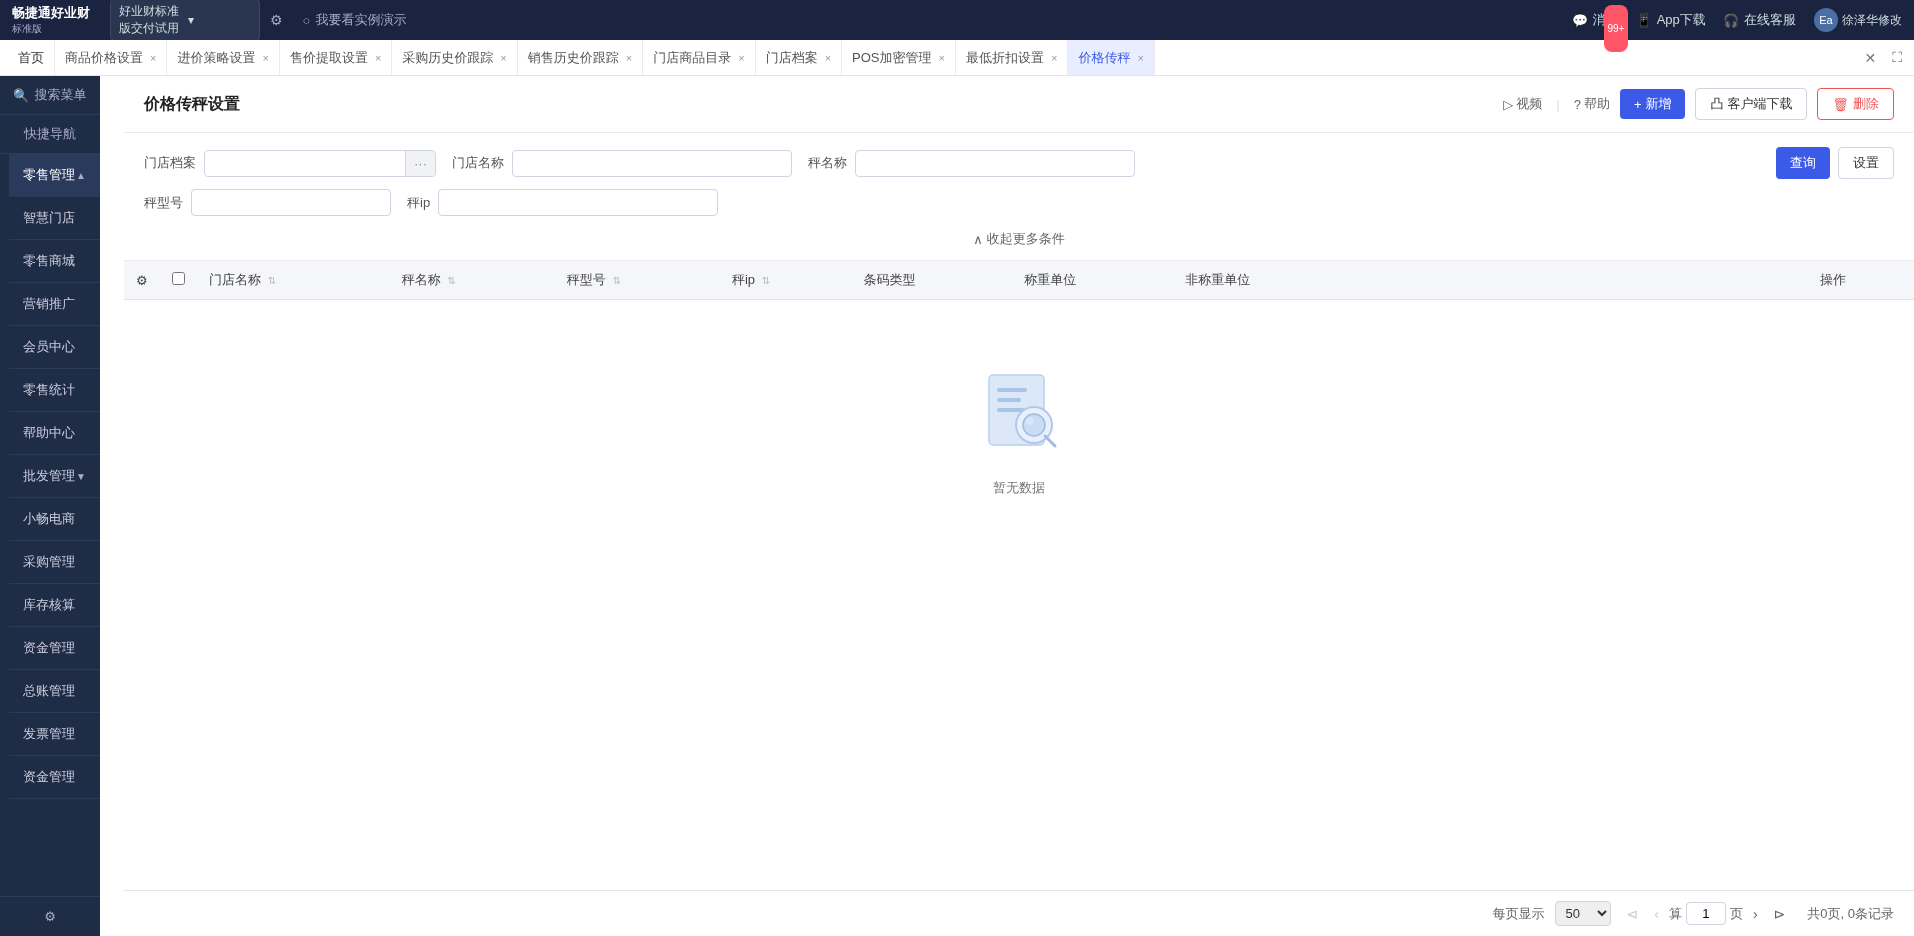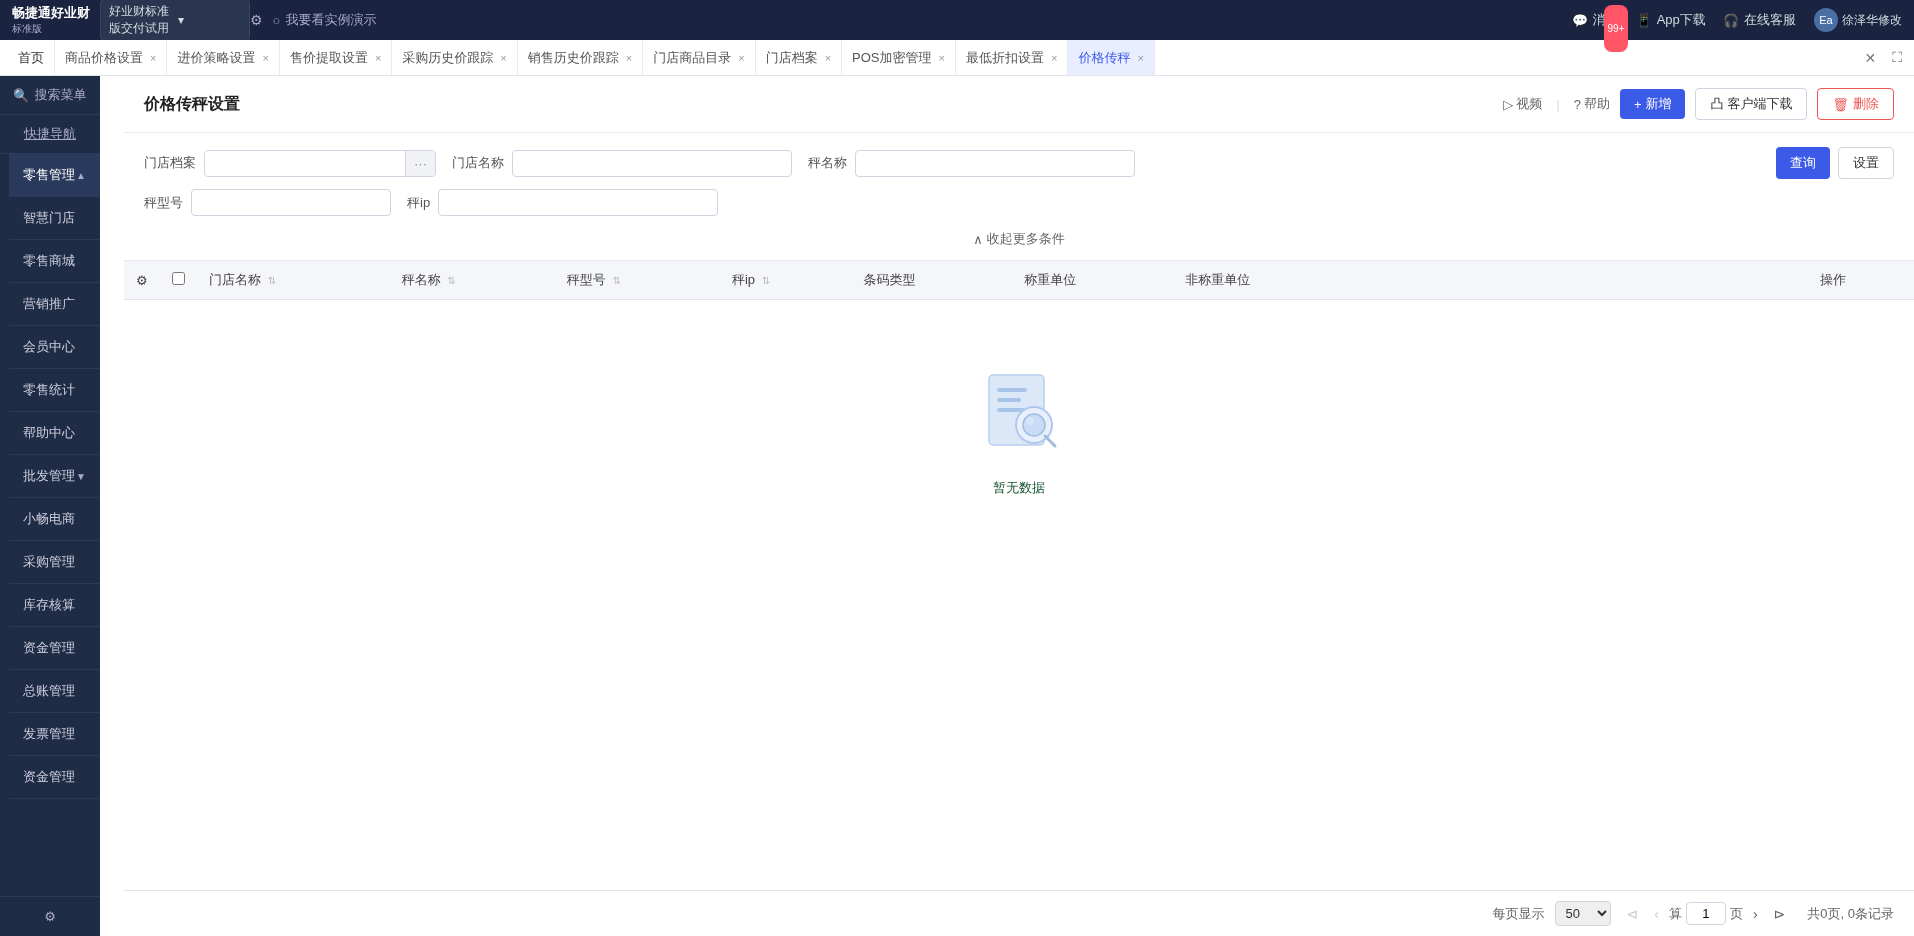--- a/index.html
+++ b/index.html
@@ -1,21 +1,21 @@
 <!DOCTYPE html>
 <html><head>
   <meta charset="utf-8">
   <style>
     * { box-sizing: border-box; margin: 0; padding: 0; font-family: 'Microsoft YaHei', sans-serif; font-size: 13px; }
     body { display: flex; flex-direction: column; height: 936px; overflow: hidden; background: #f0f2f5; }
 
     
     .top-bar {
       display: flex; align-items: center; background: #1a2340; height: 40px;
-      padding: 0 12px; flex-shrink: 0;
+      padding: 0 12px; gap: 10px; flex-shrink: 0;
     }
     .logo-area { display: flex; flex-direction: column; align-items: flex-start; margin-right: 10px; }
     .logo-title { color: #fff; font-size: 13px; font-weight: bold; white-space: nowrap; }
     .logo-sub { color: #aac; font-size: 10px; white-space: nowrap; }
     .version-select {
       display: flex; align-items: center; background: #2a3550; border: 1px solid #3a4560;
       border-radius: 4px; padding: 3px 8px; color: #cdd; gap: 6px; cursor: pointer; min-width: 140px;
     }
     .version-select span { flex: 1; font-size: 12px; }
     .settings-btn { color: #aac; cursor: pointer; font-size: 14px; background: none; border: none; }
@@ -58,21 +58,21 @@
       width: 100px; background: #1e2c45; display: flex; flex-direction: column;
       flex-shrink: 0; overflow-y: auto;
     }
     .sidebar::-webkit-scrollbar { width: 0; }
     .sidebar-search {
       display: flex; align-items: center; justify-content: center; gap: 5px;
       color: #aac; padding: 10px 8px; cursor: pointer; font-size: 12px; border-bottom: 1px solid #2a3a5c;
     }
     .sidebar-nav {
       display: flex; align-items: center; justify-content: center;
-      color: #aac; padding: 10px 8px; cursor: pointer; font-size: 12px; border-bottom: 1px solid #2a3a5c; text-decoration: underline;
+      color: #aac; padding: 10px 8px; cursor: pointer; font-size: 12px; border-bottom: 1px solid #2a3a5c;
     }
     .sidebar-item {
       display: flex; align-items: center; justify-content: space-between;
       color: #ccd; padding: 12px 14px; cursor: pointer; font-size: 13px;
       border-bottom: 1px solid #2a3a5c;
       margin-left: 9px;
     }
     .sidebar-item.active { background: #2a3a5c; color: #fff; }
     .sidebar-item .arrow { font-size: 10px; color: #aac; }
     .sidebar-bottom {
@@ -142,21 +142,21 @@
     .data-table th .sort-icon { color: #bbb; margin-left: 3px; font-size: 10px; }
     .data-table td {
       padding: 10px 12px; border-bottom: 1px solid #f0f2f5; color: #333; font-size: 13px;
     }
     .th-settings { width: 36px; text-align: center; }
     .th-checkbox { width: 36px; text-align: center; }
     .empty-state {
       display: flex; flex-direction: column; align-items: center; justify-content: center;
       padding: 60px 0;
     }
-    .empty-text { color: #14532d; font-size: 13px; }
+    .empty-text { color: #737373; font-size: 13px; }
 
     
     .pagination-bar {
       display: flex; align-items: center; justify-content: flex-end;
       padding: 10px 20px; border-top: 1px solid #e0e4ef; background: #fff; flex-shrink: 0; gap: 10px;
     }
     .page-size-label { color: #666; font-size: 13px; }
     .page-size-select {
       border: 1px solid #d0d4e0; border-radius: 4px; padding: 3px 6px;
       font-size: 13px; color: #333; outline: none; cursor: pointer;

